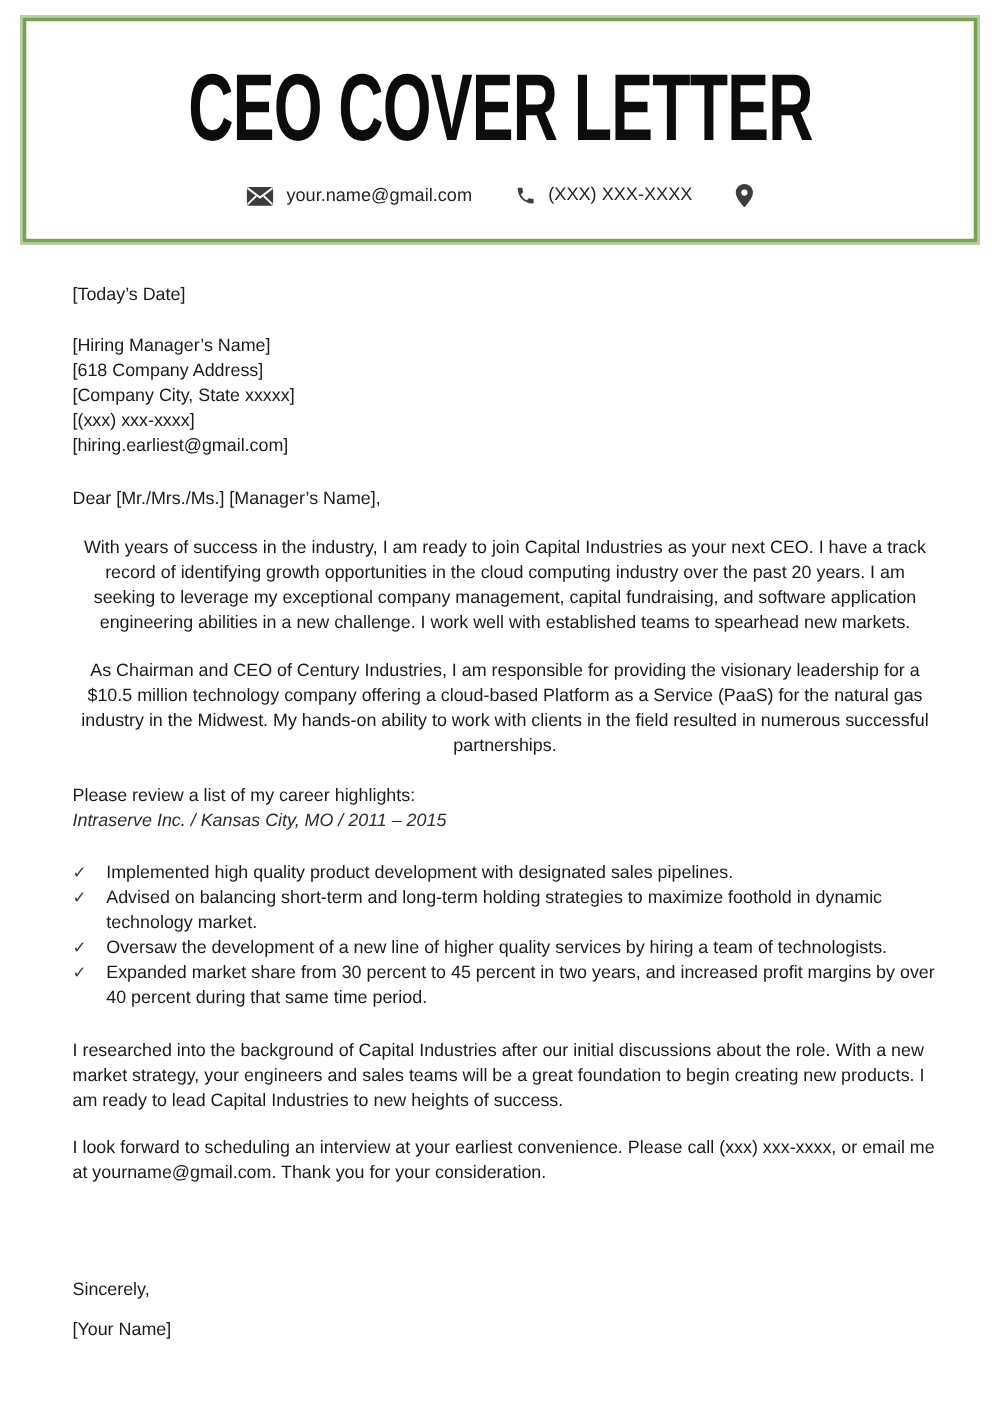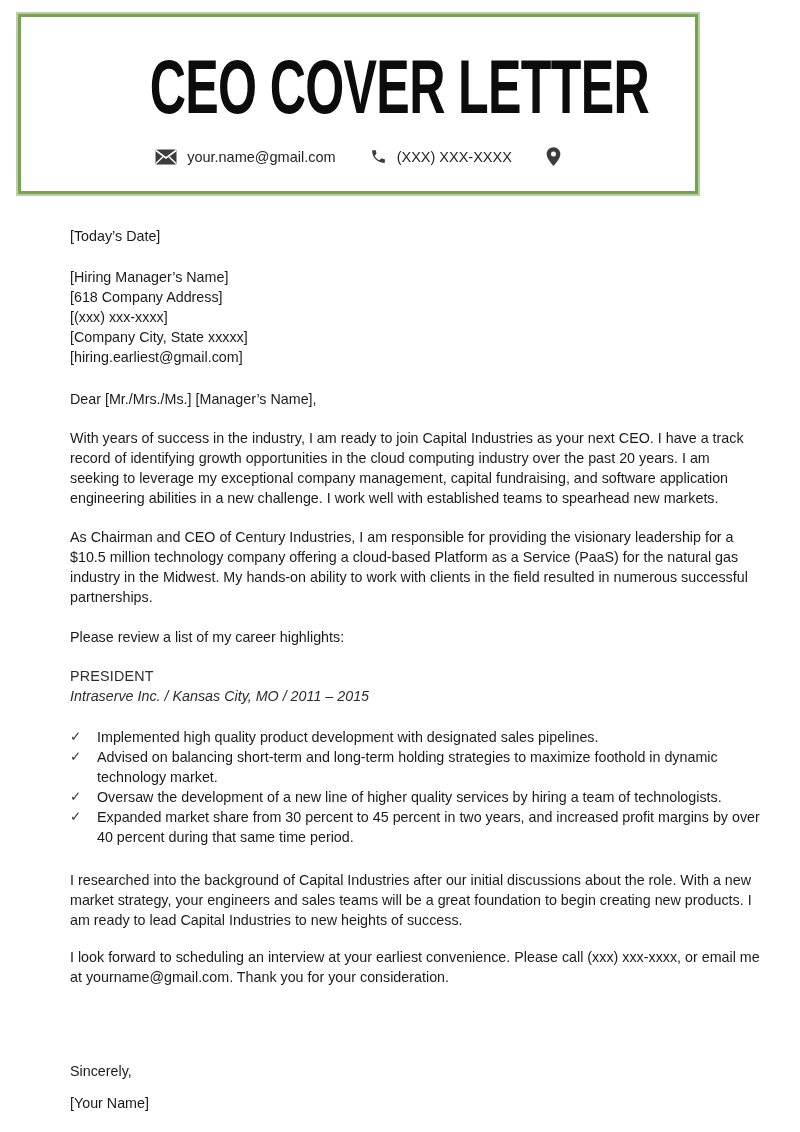--- a/index.html
+++ b/index.html
@@ -9,21 +9,21 @@
     font-family: "Liberation Sans", sans-serif;
     color: #1c1c1c;
     position: relative;
     overflow: hidden;
   }
 
   
   .header-box {
     position: absolute;
     left: 18px; top: 14px;
-    width: 680px; height: 180px;
+    width: 764px; height: 180px;
     border: 3px solid #75a253;
     box-shadow: 0 0 0 2px #b9cfa2;
     background: #ffffff;
     display: flex;
     flex-direction: column;
     align-items: center;
   }
   .title-wrap {
     margin-top: 30px;
     width: 100%;
@@ -42,37 +42,37 @@
     transform-origin: 50% 50%;
   }
   .contact-row {
     margin-top: 20px;
     display: flex;
     align-items: center;
     gap: 34px;
     font-size: 14.5px;
     color: #242424;
   }
-  .contact-item { display: flex; align-items: center; gap: 10px; white-space: nowrap; }
+  .contact-item { display: flex; gap: 10px; white-space: nowrap; }
   .cicon { display: inline-flex; align-items: center; justify-content: center; }
   .cicon svg { display: block; }
 
   
   .letter {
     position: absolute;
-    left: 70px; top: 196px;
+    left: 58px; top: 196px;
     width: 692px;
     font-size: 14.3px;
     line-height: 20px;
     color: #1b1b1b;
   }
   .date { margin-top: 30px; }
   .recipient { margin-top: 21px; }
   .salutation { margin-top: 22px; }
-  .para { margin-top: 19px; }
+  .para { margin-top: 19px; text-align: center; }
   .intro { margin-top: 20px; }
   .job-title { margin-top: 19px; letter-spacing: 0.2px; color: #2c2c2c; }
   .job-details { font-style: italic; color: #2c2c2c; }
   .bullets { margin-top: 21px; }
   .bullet { display: flex; }
   .bullet .check {
     width: 14px;
     flex: 0 0 14px;
     margin-right: 13px;
     color: #3a3a3a;
@@ -124,33 +124,32 @@
   </div>
 </div>
 
 <div class="letter">
 
   <div class="date">[Today’s Date]</div>
 
   <div class="recipient">
     <div>[Hiring Manager’s Name]</div>
     <div>[618 Company Address]</div>
+    <div>[Company City, State xxxxx]</div>
     <div>[(xxx) xxx-xxxx]</div>
-    <div>[Company City, State xxxxx]</div>
     <div>[hiring.earliest@gmail.com]</div>
   </div>
 
   <div class="salutation">Dear [Mr./Mrs./Ms.] [Manager’s Name],</div>
 
   <div class="para">With years of success in the industry, I am ready to join Capital Industries as your next CEO. I have a track record of identifying growth opportunities in the cloud computing industry over the past 20 years. I am seeking to leverage my exceptional company management, capital fundraising, and software application engineering abilities in a new challenge. I work well with established teams to spearhead new markets.</div>
   <div class="para">As Chairman and CEO of Century Industries, I am responsible for providing the visionary leadership for a $10.5 million technology company offering a cloud-based Platform as a Service (PaaS) for the natural gas industry in the Midwest. My hands-on ability to work with clients in the field resulted in numerous successful partnerships.</div>
 
   <div class="intro">Please review a list of my career highlights:</div>
 
-  <div class="job-title">PRESIDENT</div>
   <div class="job-details">Intraserve Inc. / Kansas City, MO / 2011 – 2015</div>
 
   <div class="bullets">
     <div class="bullet">
       <span class="check">✓</span>
       <span class="btext">Implemented high quality product development with designated sales pipelines.</span>
     </div>
     <div class="bullet">
       <span class="check">✓</span>
       <span class="btext">Advised on balancing short-term and long-term holding strategies to maximize foothold in dynamic technology market.</span>

